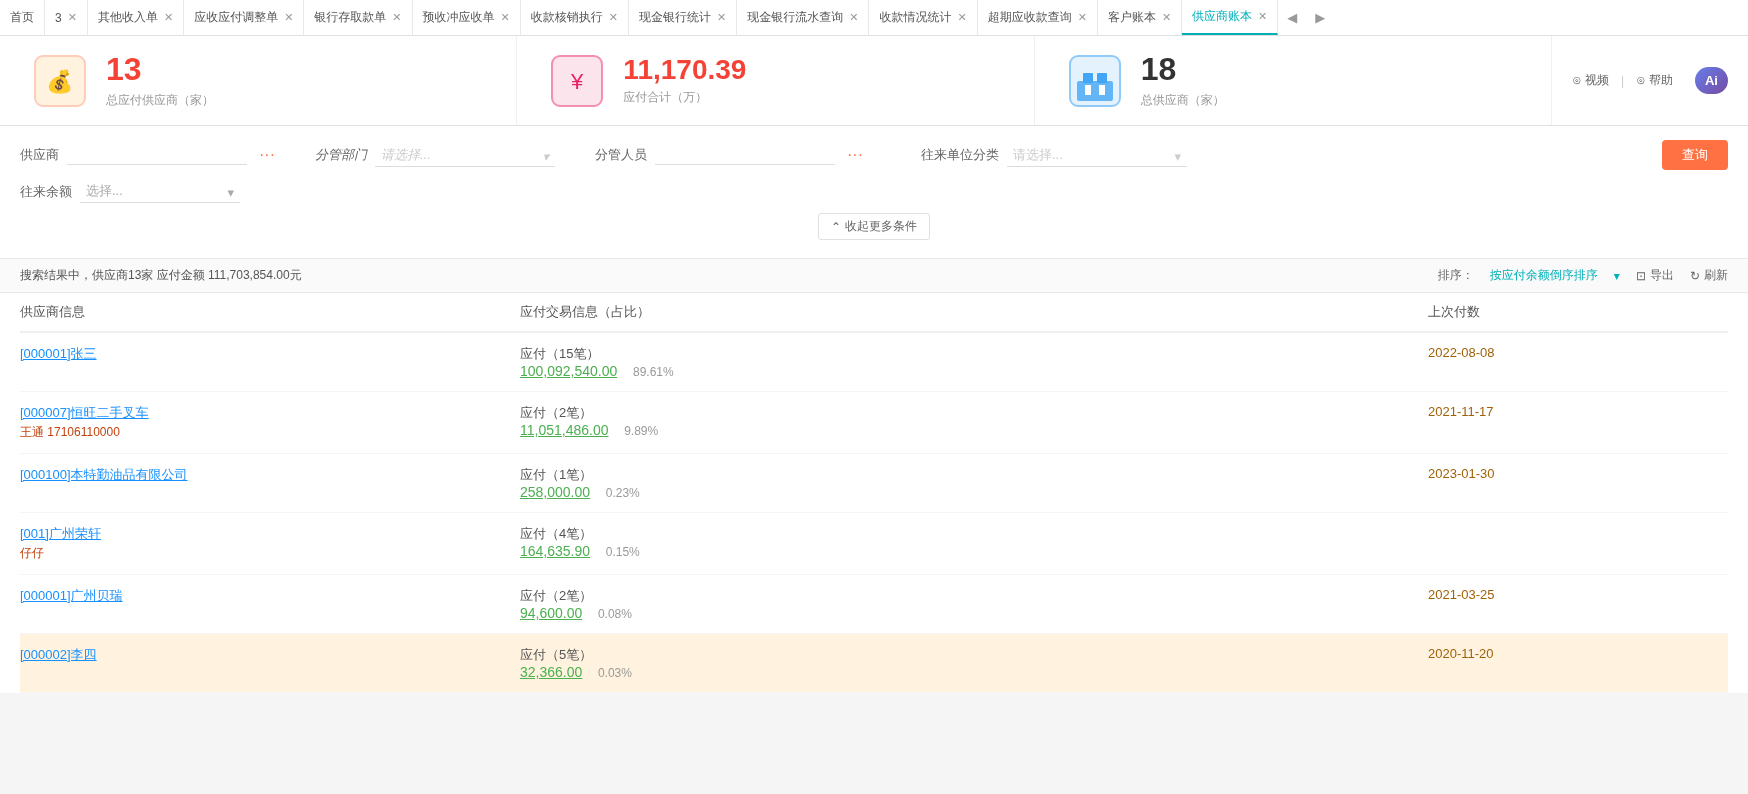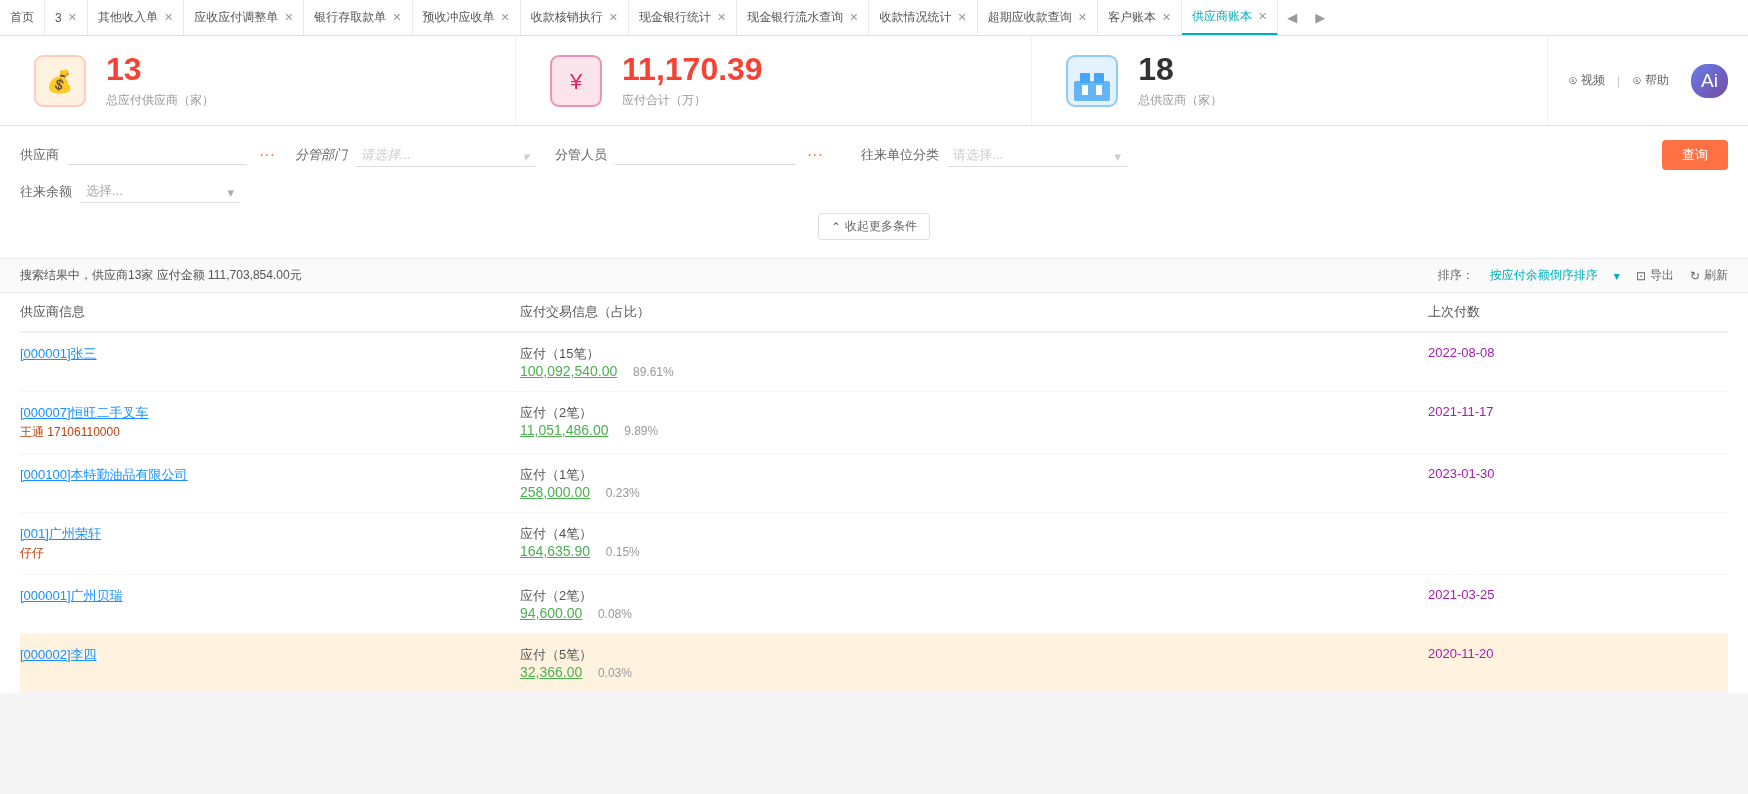--- a/index.html
+++ b/index.html
@@ -92,20 +92,21 @@
 
     
     .filter-area {
       background: #fff;
       padding: 14px 20px 8px 20px;
       border-bottom: 1px solid #e8e8e8;
     }
     .filter-row {
       display: flex;
       align-items: center;
+      gap: 20px;
       margin-bottom: 10px;
     }
     .filter-item {
       display: flex;
       align-items: center;
       gap: 8px;
     }
     .filter-label {
       font-size: 13px;
       color: #666;
@@ -241,21 +242,21 @@
       text-decoration: underline;
       cursor: pointer;
     }
     .transaction-percent {
       font-size: 12px;
       color: #999;
       margin-left: 12px;
     }
     .last-payment {
       font-size: 13px;
-      color: #a21caf;
+      color: #a16207;
     }
 
     
     .icon-svg { width: 100%; height: 100%; }
   </style>
 </head>
 <body>
 
 <div class="top-nav">
   <div class="nav-item">
@@ -329,21 +330,21 @@
   </div>
 
   <div class="stat-card">
     <div class="stat-icon">
       <svg viewBox="0 0 60 60" xmlns="http://www.w3.org/2000/svg" class="icon-svg">
         <rect x="5" y="5" width="50" height="50" rx="8" fill="#fce4ec" stroke="#f48fb1" stroke-width="2"></rect>
         <text x="30" y="38" text-anchor="middle" font-size="22" fill="#e91e63">¥</text>
       </svg>
     </div>
     <div class="stat-info">
-      <div class="stat-number" style="font-size:32px;">11,170.39</div>
+      <div class="stat-number" style="font-size:28px;">11,170.39</div>
       <div class="stat-label">应付合计（万）</div>
     </div>
   </div>
 
   <div class="stat-card">
     <div class="stat-icon">
       <svg viewBox="0 0 60 60" xmlns="http://www.w3.org/2000/svg" class="icon-svg">
         <rect x="5" y="5" width="50" height="50" rx="8" fill="#e3f2fd" stroke="#90caf9" stroke-width="2"></rect>
         <rect x="12" y="30" width="36" height="20" rx="2" fill="#64b5f6"></rect>
         <rect x="18" y="22" width="10" height="10" rx="1" fill="#42a5f5"></rect>
@@ -362,21 +363,21 @@
     <span>
       <span>⊙</span>
       <span>视频</span>
     </span>
     <span style="color:#ccc;">|</span>
     <span>
       <span>⊙</span>
       <span>帮助</span>
     </span>
 
-    <div style="background: linear-gradient(135deg,#667eea,#764ba2); color:#fff; padding:6px 10px; border-radius:16px; font-size:19px; font-weight:normal; margin-left:10px;">
+    <div style="background: linear-gradient(135deg,#667eea,#764ba2); color:#fff; padding:6px 10px; border-radius:16px; font-size:13px; font-weight:bold; margin-left:10px;">
       <span>Ai</span>
     </div>
   </div>
 </div>
 
 <div class="filter-area">
   <div class="filter-row">
 
     <div class="filter-item">
       <span class="filter-label">供应商</span>

